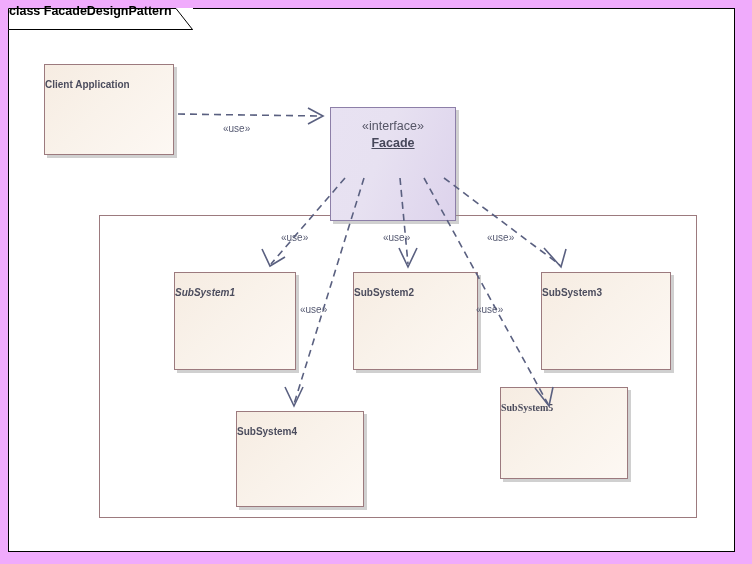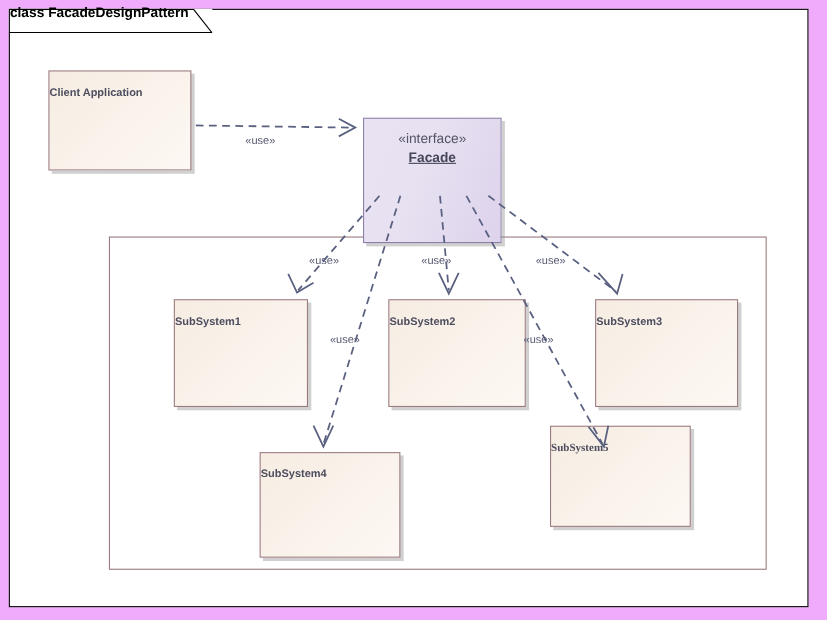--- a/index.html
+++ b/index.html
@@ -153,21 +153,21 @@
 
   <div class="node cream" style="left:44px; top:64px; width:130px; height:91px;">
     <div class="node-title">Client Application</div>
   </div>
 
   <div class="node lavender" style="left:330px; top:61px; width:126px; height:114px;margin-top:46px;">
     <div class="node-stereotype">«interface»</div>
     <div class="node-name-2">Facade</div>
   </div>
 
-  <div class="node cream" style="left:158px; top:272px; width:122px; height:98px;">
+  <div class="node cream" style="left:174px; top:272px; width:122px; height:98px;font-style:italic;">
     <div class="node-title">SubSystem1</div>
   </div>
 
   <div class="node cream" style="left:353px; top:272px; width:125px; height:98px;">
     <div class="node-title">SubSystem2</div>
   </div>
 
   <div class="node cream" style="left:541px; top:272px; width:130px; height:98px;">
     <div class="node-title">SubSystem3</div>
   </div>

